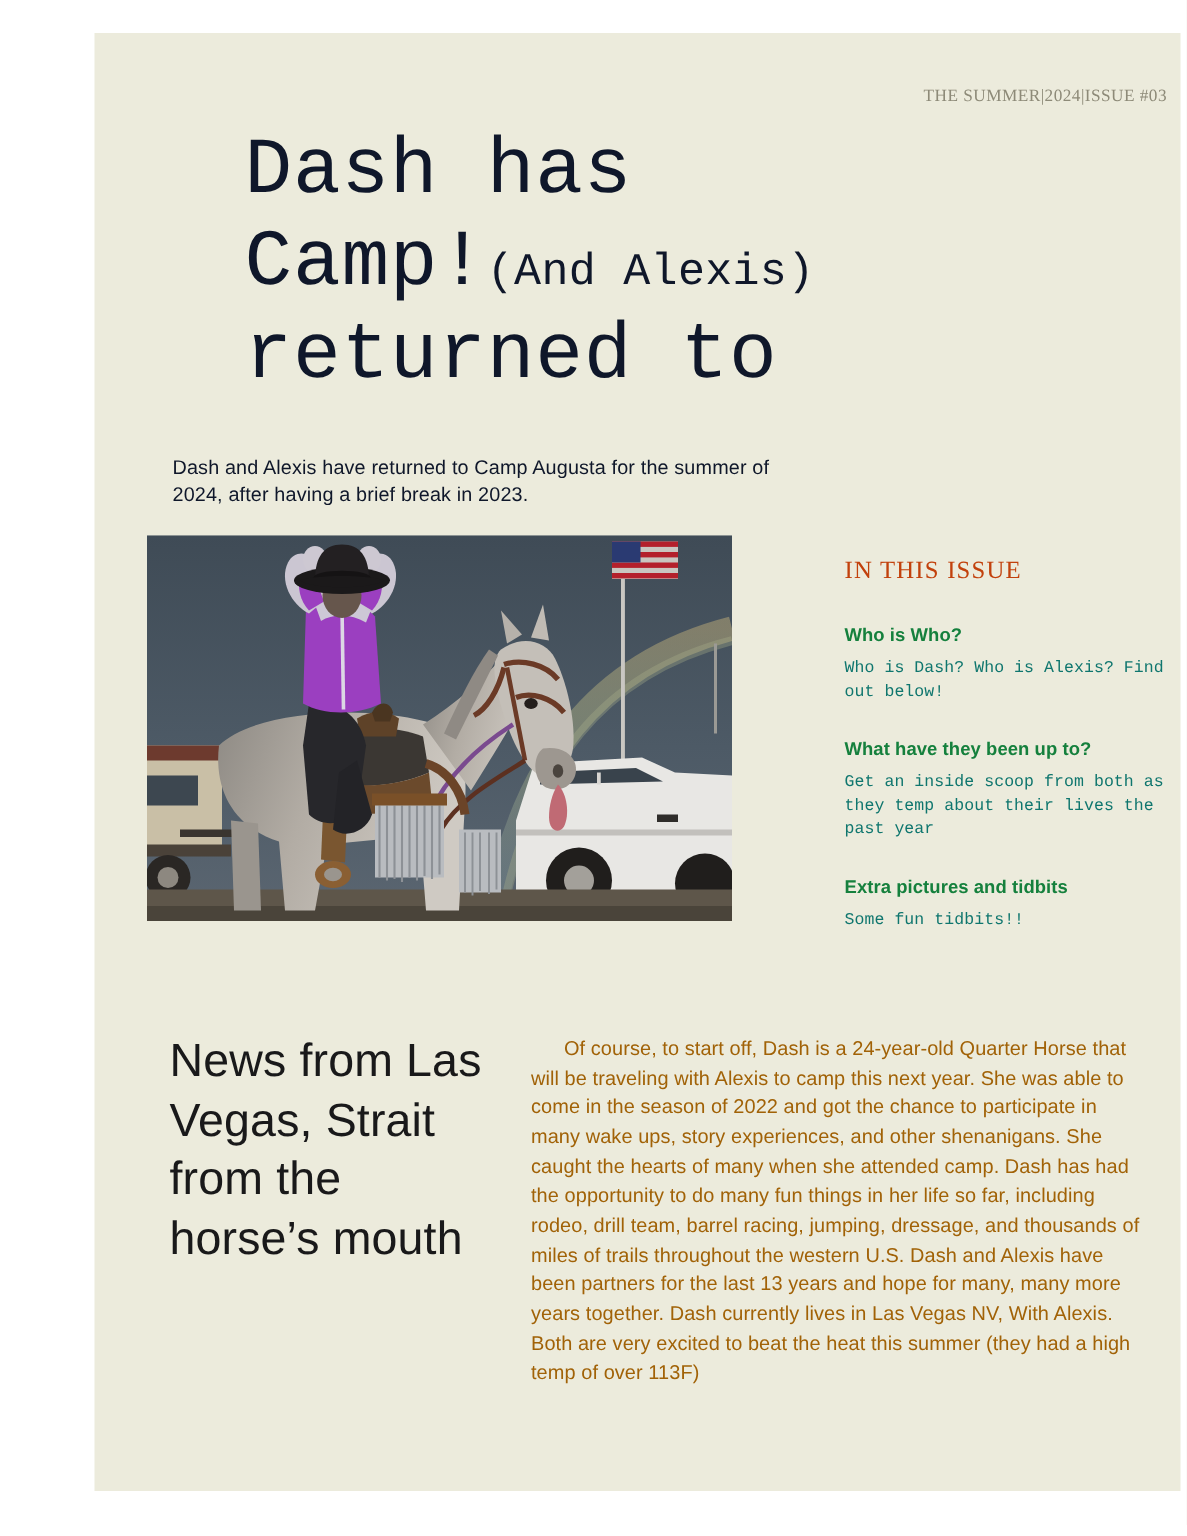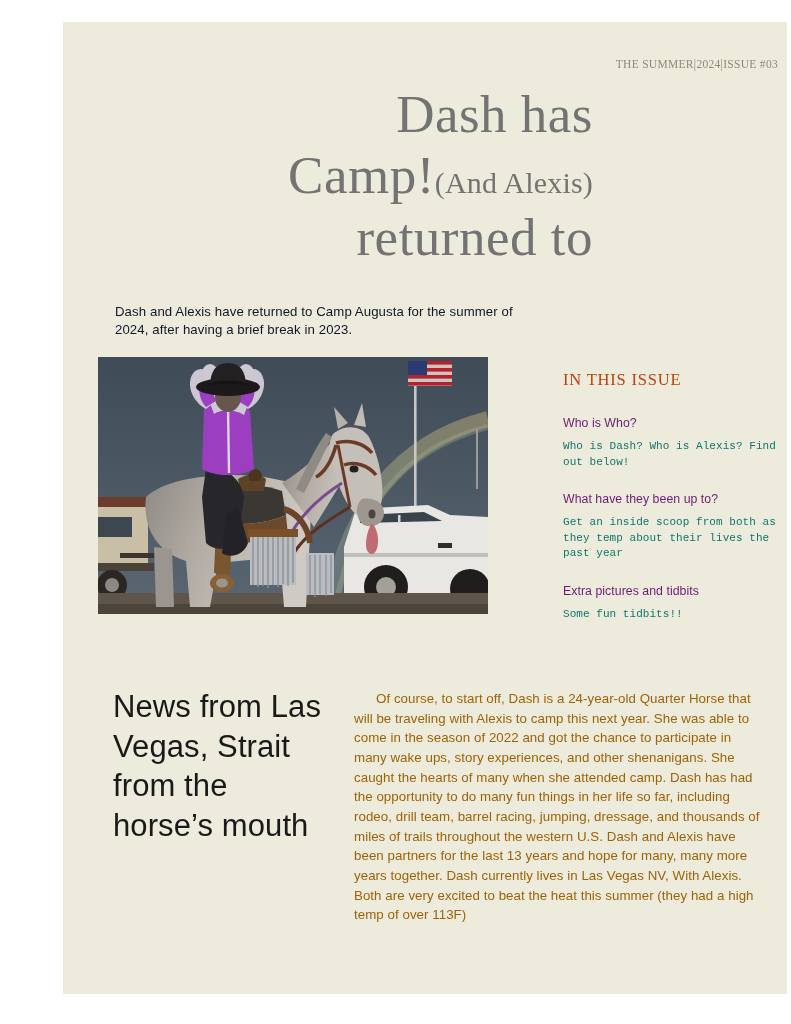--- a/index.html
+++ b/index.html
@@ -36,23 +36,23 @@
     color: #8d8a78;
     white-space: nowrap;
   }
 
   
   #headline {
     position: absolute;
     left: 100px;
     top: 62px;
     width: 430px;
-    font-family: Liberation Serif, serif;
-    color: #737373;
-    text-align: right;
+    font-family: Liberation Mono, monospace;
+    color: #0f172a;
+    text-align: left;
     line-height: 1.16;
   }
   #headline .line {
     display: block;
     font-size: 53px;
     letter-spacing: 0.5px;
   }
   #headline .line.last {
     white-space: nowrap;
   }
@@ -97,22 +97,22 @@
     font-family: "Liberation Serif", serif;
     font-weight: normal;
     font-size: 16.5px;
     letter-spacing: 0.8px;
     color: #c2410c;
   }
   .issue-item { margin-bottom: 22px; }
   .issue-item:last-child { margin-bottom: 0; }
   .issue-title {
     font-size: 12.3px;
-    font-weight: normal;
-    color: #701a75;
+    font-weight: bold;
+    color: #15803d;
     margin-bottom: 9px;
     letter-spacing: 0.05px;
   }
   .issue-desc {
     font-size: 11px;
     color: #0f766e;
     line-height: 1.42;
     letter-spacing: 0.05px;
     font-family: Liberation Mono, monospace;
   }

